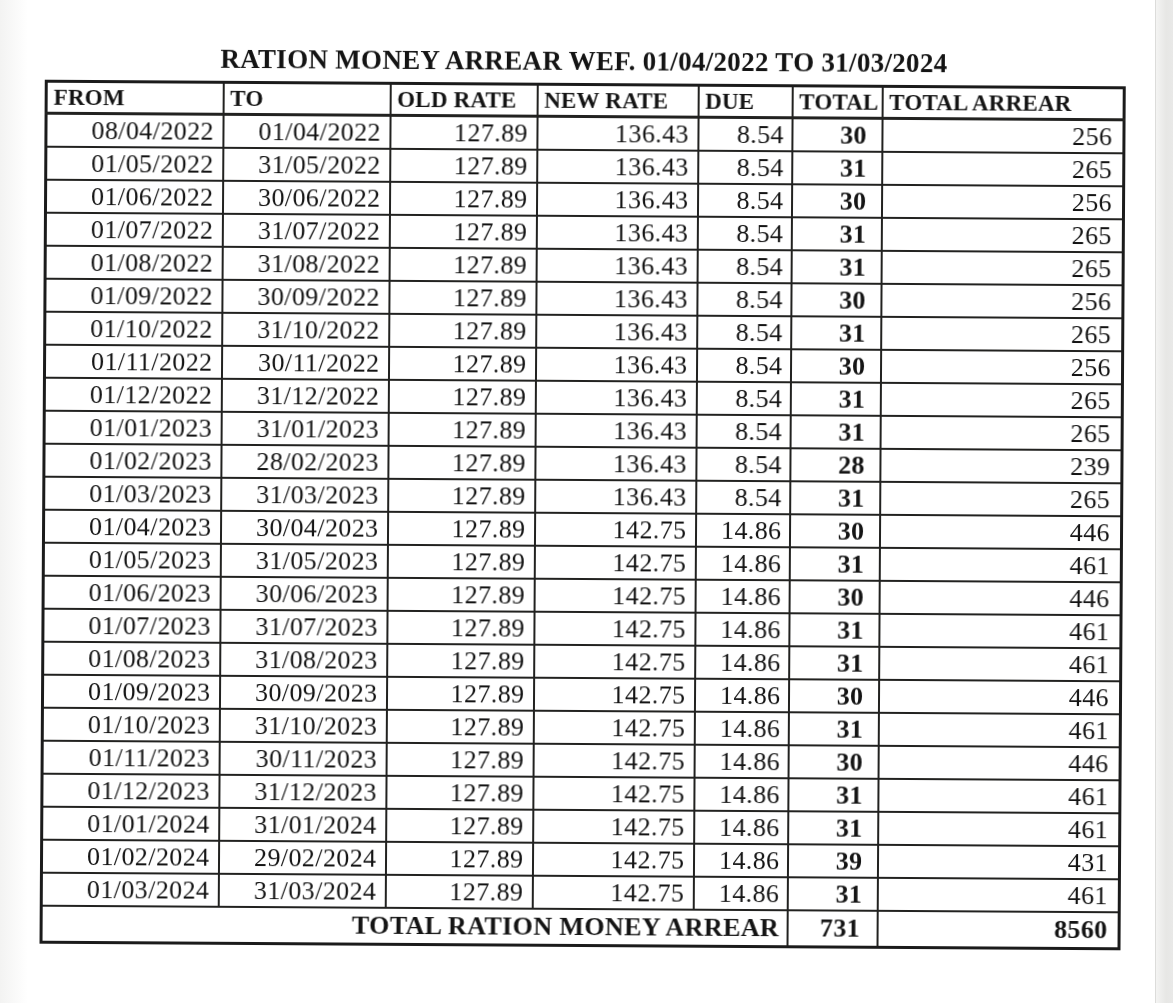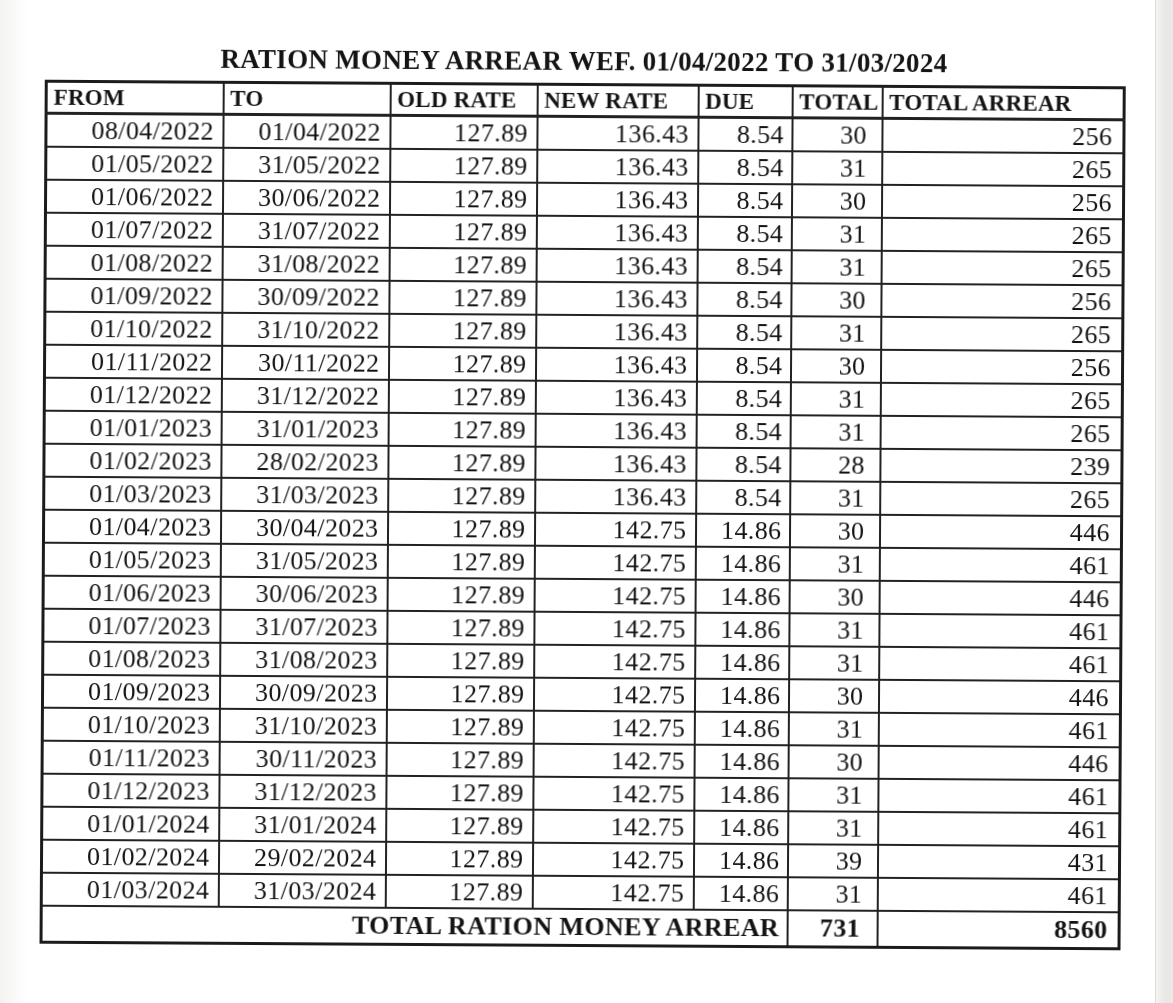--- a/index.html
+++ b/index.html
@@ -72,21 +72,21 @@
   table.arrear td {
     height: 31px;
     text-align: right;
     font-size: 26px;
     letter-spacing: 0.4px;
     padding: 0 8px 0 2px;
     font-weight: normal;
   }
   
   table.arrear td.c4 { padding-right: 7px; }
-  table.arrear td.c5 { padding-right: 14px; }
+  table.arrear td.c5 { padding-right: 14px; font-weight: bold; }
   table.arrear td.c6 { padding-right: 10px; }
   tfoot td {
     font-weight: bold !important;
     height: 34px !important;
     border-top-width: 3px;
   }
   td.total-label {
     text-align: right;
     padding-right: 7px !important;
     letter-spacing: 0.3px;

